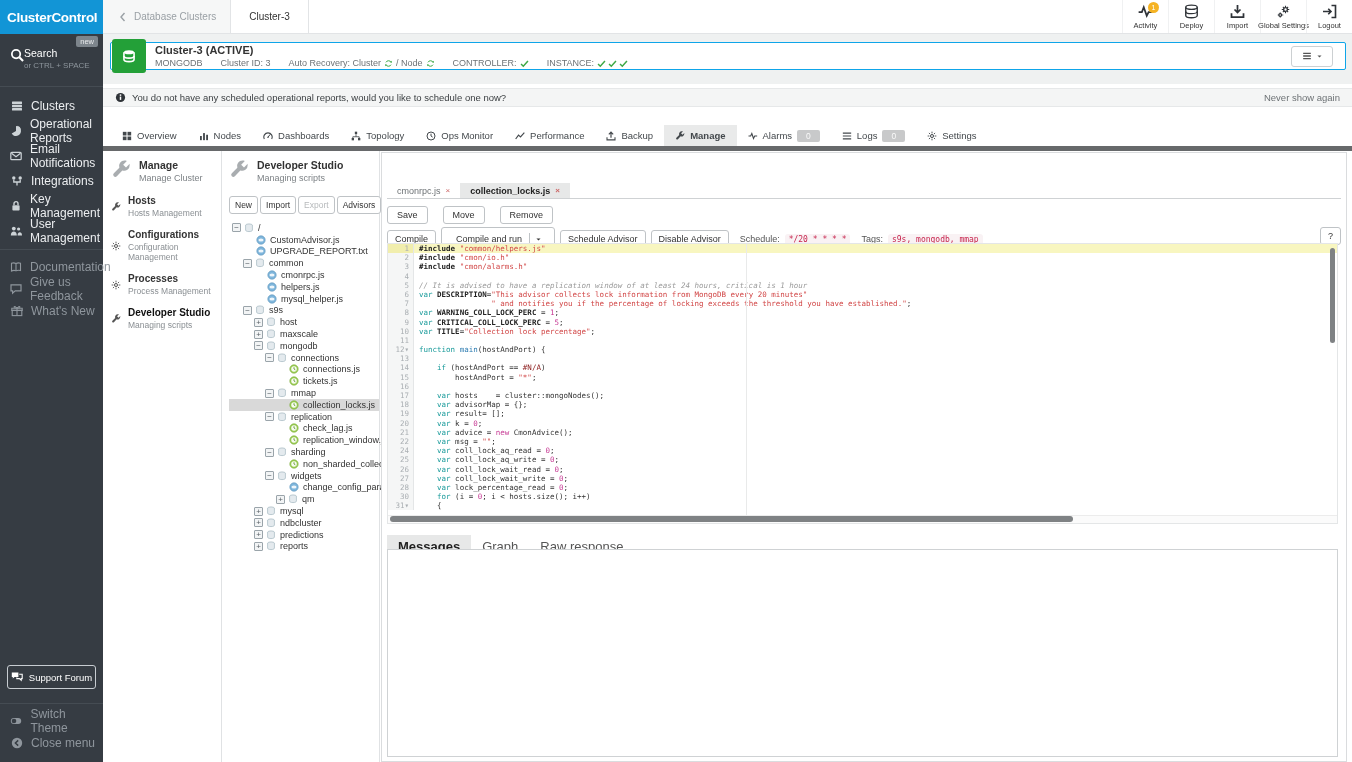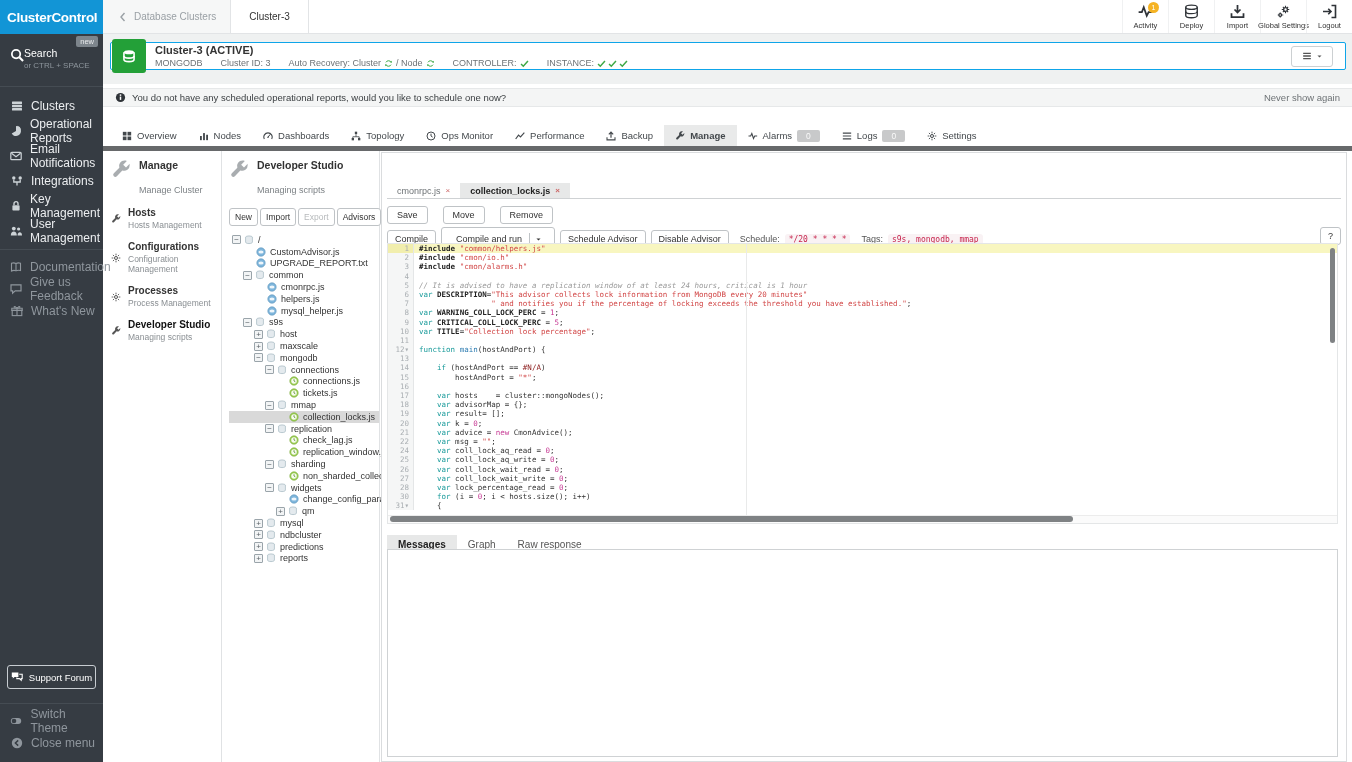--- a/index.html
+++ b/index.html
@@ -61,21 +61,21 @@
   .ctab .ic { color:#43484c; } .ctab .ic svg { width:10px; height:10px; }
   .ctab.active { background:#e9eaea; font-weight:bold; }
   .tab-badge { background:#c8c9ca; color:#fafafa; font-size:8.5px; padding:1px 9px; border-radius:2px; }
   #tabs-darkbar { position:absolute; left:103px; top:146px; right:0; height:5px; background:#67696b; }
 
   
   #manage-nav { position:absolute; left:103px; top:151px; width:119px; height:611px; border-right:1px solid #e0e2e4; background:#fff; padding:8px 0 0 8px; }
   .panel-head { display:flex; gap:8px; align-items:flex-start; margin-bottom:12px; }
   .panel-head .ic { color:#a9adb0; margin-top:1px; } .panel-head .ic svg { width:20px; height:20px; }
   .panel-head .t1 { font-size:10.5px; font-weight:bold; color:#333; }
-  .panel-head .t2 { font-size:9px; color:#7d8286; margin-top:14px; }
+  .panel-head .t2 { font-size:9px; color:#7d8286; margin-top:2px; }
   .mnav-item { display:flex; gap:7px; margin-bottom:11px; cursor:pointer; }
   .mnav-item .ic { color:#555; margin-top:1px; } .mnav-item .ic svg { width:10px; height:10px; }
   .mnav-item .t1 { font-size:10px; font-weight:bold; color:#333; }
   .mnav-item .t2 { font-size:8.5px; color:#8a8f93; margin-top:2px; }
   .mnav-item.active .t1 { color:#111; }
 
   
   #devstudio { position:absolute; left:222px; top:151px; width:158px; height:611px; border-right:1px solid #e0e2e4; background:#fff; padding:8px 0 0 7px; }
   #ds-toolbar { display:flex; gap:2px; align-items:center; margin:2px 4px 8px 0; flex-wrap:nowrap; }
   .btn { background:#fff; border:1px solid #bfc3c6; border-radius:3px; font-size:8.5px; color:#333; padding:3px 5px; cursor:pointer; white-space:nowrap; font-family:"Liberation Sans",sans-serif; }
@@ -123,21 +123,21 @@
   .c-num { color:#c73a94; }
   .c-caps{ font-weight:bold; color:#222; }
   .c-def { color:#2a7ab0; }
   #ruler { position:absolute; left:358px; top:0; bottom:8px; border-left:1px solid #e9eaea; }
   #hscroll-track { position:absolute; left:0; right:0; bottom:0; height:8px; background:#fbfbfb; border-top:1px solid #ececec; }
   #hscroll-thumb { position:absolute; left:2px; bottom:1px; width:683px; height:6px; background:#7f8284; border-radius:3px; cursor:pointer; }
   #vscroll-thumb { position:absolute; right:2px; top:4px; width:5px; height:95px; background:#7f8284; border-radius:3px; cursor:pointer; }
 
   
   #out-tabs { position:absolute; left:5px; top:382px; display:flex; }
-  .otab { padding:4px 11px; font-size:10px; color:#555; cursor:pointer; }
+  .otab { padding:4px 11px; font-size:13px; color:#555; cursor:pointer; }
   .otab.active { background:#e7e8e8; font-weight:bold; color:#222; }
   #out-body { position:absolute; left:5px; right:8px; top:396px; bottom:4px; border:1px solid #cfd2d4; background:#fff; }
 </style>
 </head>
 <body>
 
 <div id="sidebar">
   <div id="logo">ClusterControl</div>
   <div id="new-badge">new</div>
   <div id="search-block">

